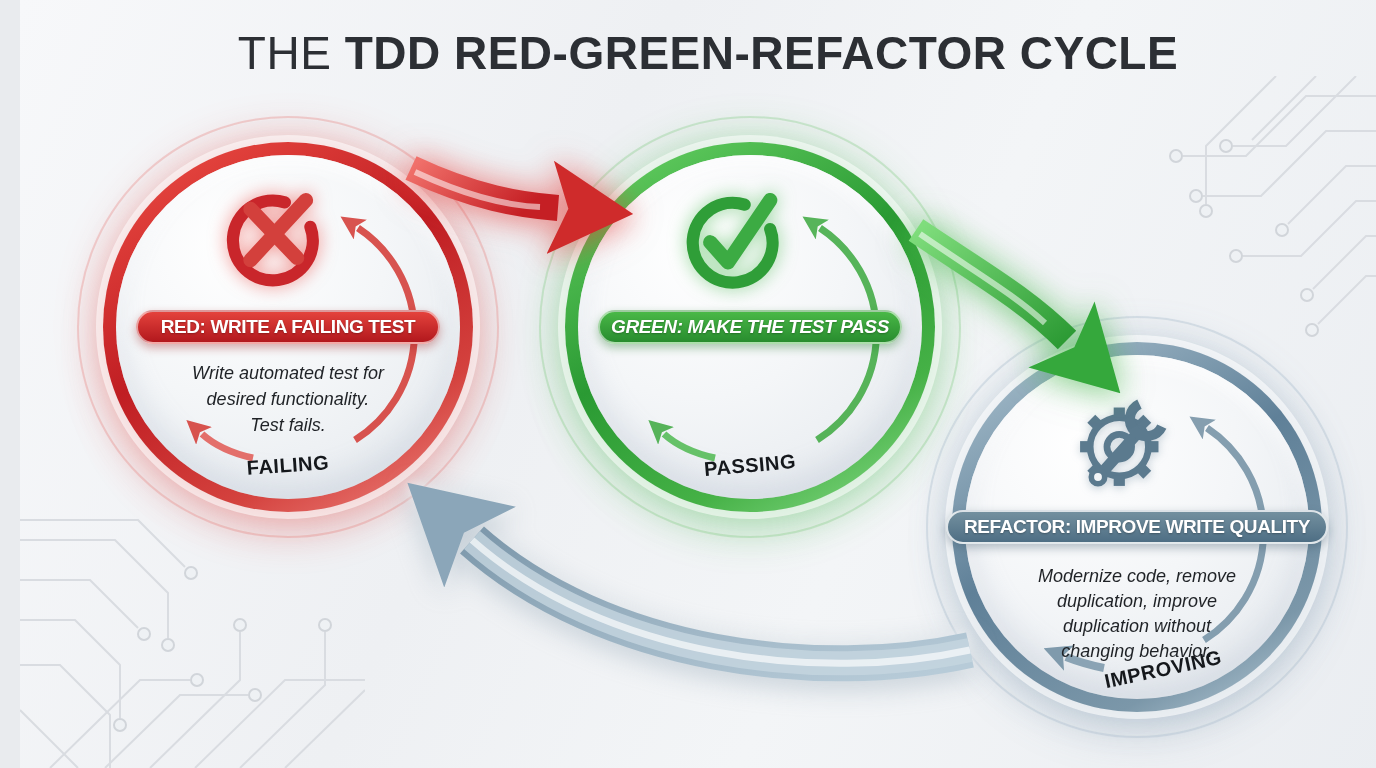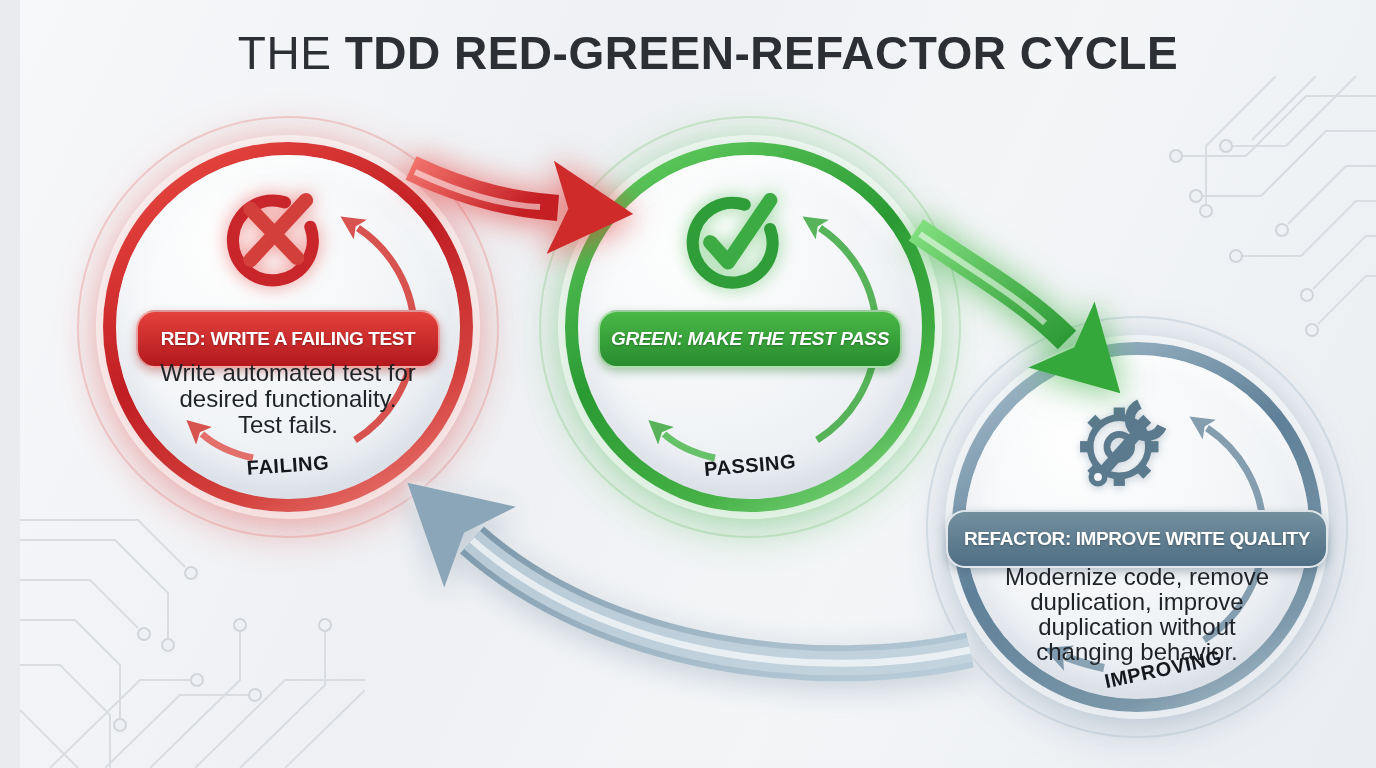--- a/index.html
+++ b/index.html
@@ -45,30 +45,30 @@
     background:linear-gradient(150deg,#a8bfcd 5%,#5f8098 45%,#7b97a9 80%,#c2d4df 100%);
     box-shadow:0 0 0 7px rgba(255,255,255,.6),0 0 40px rgba(120,150,175,.40),0 20px 44px rgba(110,140,165,.25);
   }
   .node.slate::after{border:2px solid rgba(170,190,205,.38);}
   
   .icon{position:absolute;left:112px;top:36px;width:122px;height:122px;}
   .node.slate .icon{left:118px;top:42px;width:112px;height:112px;}
   .cycle-svg{position:absolute;inset:0;width:370px;height:370px;pointer-events:none;}
   .banner{
     position:absolute;top:168px;left:33px;width:304px;box-sizing:border-box;
-    padding:16px 10px;border-radius:19px;border:2px solid rgba(255,255,255,.55);
+    padding:4px 10px;border-radius:19px;border:2px solid rgba(255,255,255,.55);
     text-align:center;color:#ffffff;font-weight:bold;font-size:19px;letter-spacing:-.4px;
     white-space:nowrap;text-shadow:0 1px 2px rgba(0,0,0,.28);
   }
   .node.red .banner{background:linear-gradient(180deg,#e4423c,#b2181d);box-shadow:0 4px 10px rgba(150,20,20,.35);}
   .node.green .banner{background:linear-gradient(180deg,#49b847,#288c2e);box-shadow:0 4px 10px rgba(20,110,30,.35);font-style:italic;}
   .node.slate .banner{left:-6px;width:382px;background:linear-gradient(180deg,#73909f,#4e6e84);box-shadow:0 4px 10px rgba(55,80,100,.35);border-color:rgba(255,255,255,.8);}
   .body-text{
     position:absolute;top:218px;left:25px;width:320px;text-align:center;
-    font-size:24px;line-height:26px;color:#1f2226;white-space:pre-line;
+    font-size:18px;line-height:26px;color:#1f2226;white-space:pre-line;font-style:italic;
   }
   .node.slate .body-text{top:222px;line-height:25px;}
   .status{
     position:absolute;top:312px;left:50%;transform:translateX(-50%) rotate(-4deg);
     font-size:20px;font-weight:bold;color:#15181c;letter-spacing:.5px;white-space:nowrap;
   }
   .node.green .status{transform:translateX(-50%) rotate(-5deg);}
   .node.slate .status{top:316px;transform:translateX(-28%) rotate(-12deg);}
   
   #flow{position:absolute;inset:0;z-index:3;pointer-events:none;}

